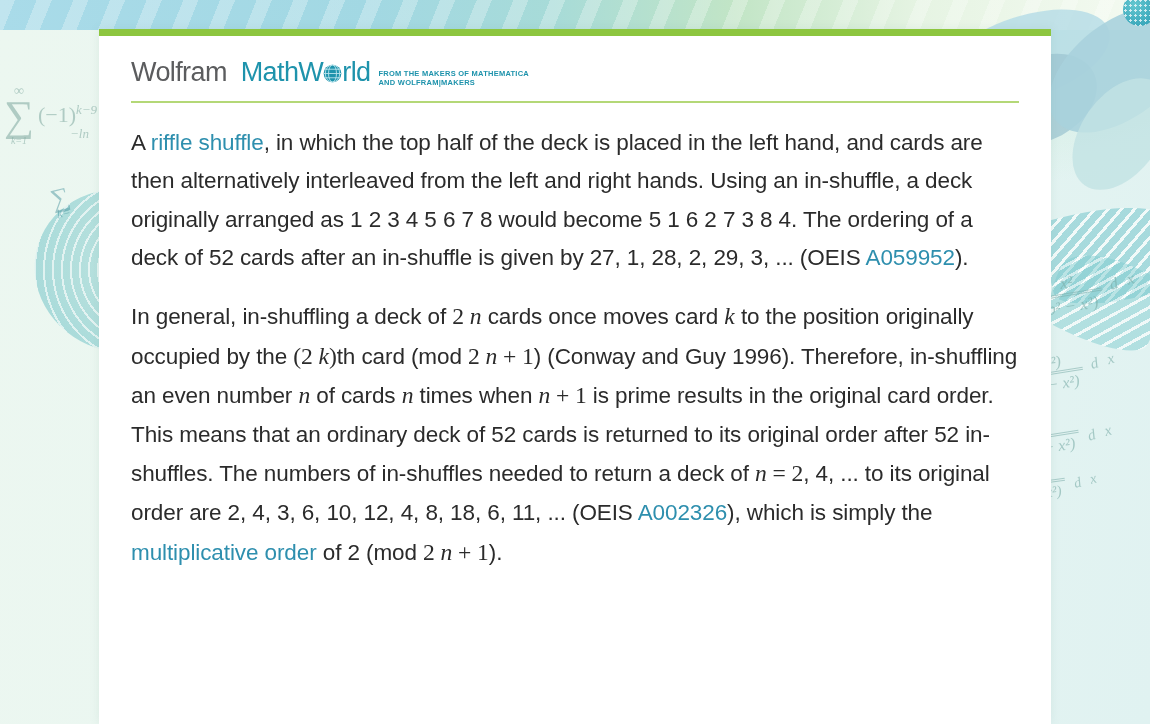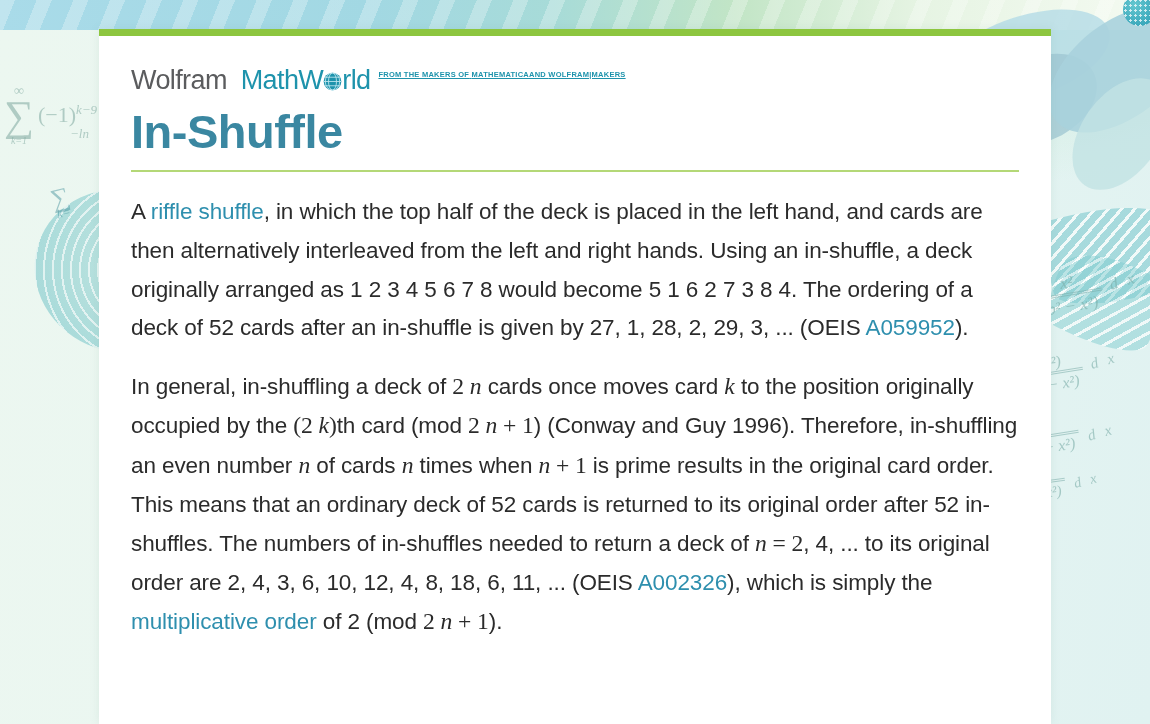--- a/index.html
+++ b/index.html
@@ -61,27 +61,27 @@
   .bgfrac .dx { letter-spacing:3px; transform:rotate(-7deg) translateY(-5px); font-size:.95em; }
   .frac-a { left:1034px; top:270px; font-size:17px; transform:rotate(-9deg); }
   .frac-b { left:1032px; top:350px; font-size:16px; transform:rotate(-9deg); }
   .frac-c { left:1038px; top:430px; font-size:16px; transform:rotate(-9deg); }
   .frac-d { left:1040px; top:477px; font-size:15px; transform:rotate(-8deg); }
   
   .card { position:absolute; left:99px; top:29px; width:952px; height:695px; z-index:2;
     background:#ffffff; border-top:7px solid var(--accent-green,#8dc63f);
     box-sizing:border-box; padding:22px 32px 0 32px;
     box-shadow:0 0 10px rgba(80,130,120,.10); }
-  .logo-row { display:flex; align-items:flex-start;margin-top:8px; }
+  .logo-row { display:flex; align-items:flex-end; }
   .logo-text { font-size:27px; line-height:1.1; letter-spacing:-0.6px; font-weight:500; white-space:nowrap; }
   .logo-wolfram { color:var(--logo-gray,#5b5c5e); }
   .logo-mathworld { color:var(--logo-teal,#1e93ac); margin-left:7px; }
   .globe { display:inline-block; width:19px; height:19px; margin:0 0 -2px 0; }
-  .tagline { margin-left:8px; margin-top:4px; display:flex; flex-direction:row;
-    font-size:7.5px; line-height:1.25; letter-spacing:.25px; color:var(--logo-teal,#1e93ac); font-weight:600;text-decoration:underline; }
+  .tagline { margin-left:8px; margin-top:4px; display:flex; flex-direction:column;
+    font-size:7.5px; line-height:1.25; letter-spacing:.25px; color:var(--logo-teal,#1e93ac); font-weight:600; }
   .tagline b { font-weight:800; }
   h1.title { margin:10px 0 0 0; font-size:47px; line-height:1.1; font-weight:600;
     color:var(--title-teal,#3a87a1); letter-spacing:-0.5px; }
   .rule { height:2px; margin-top:13px; background:var(--rule-green,#b4d877); }
   .article { margin-top:21px; font-size:22.5px; line-height:38.6px;
     color:var(--text,#2b2b2b); letter-spacing:-0.1px; }
   .article p { margin:0 0 19px 0; }
   .article a.lnk { color:var(--link-teal,#2e8fae); text-decoration:none; cursor:pointer; }
   .math { font-family:"Liberation Serif","DejaVu Serif",serif; font-size:1.05em; }
   .mi { font-style:italic; }
@@ -156,21 +156,20 @@
                 <line x1="1.6" y1="14.5" x2="18.4" y2="14.5"></line>
               </g>
             </svg><span>rld</span></span>
       </span>
       <span class="tagline">
         <span><span>FROM THE MAKERS OF</span> <b>MATHEMATICA</b></span>
         <span><span>AND</span> <b>WOLFRAM|MAKERS</b></span>
       </span>
     </div>
 
-    <h1 class="title">In-Shuffle</h1>
     <div class="rule"></div>
 
     <div class="article">
         <p><span class="seg">A </span><a href="#" class="lnk">riffle shuffle</a><span class="seg">, in which the top half of the deck is placed in the left hand, and cards are then alternatively interleaved from the left and right hands. Using an in-shuffle, a deck originally arranged as 1 2 3 4 5 6 7 8 would become 5 1 6 2 7 3 8 4. The ordering of a deck of 52 cards after an in-shuffle is given by 27, 1, 28, 2, 29, 3, ... (OEIS </span><a href="#" class="lnk">A059952</a><span class="seg">).</span></p>
         <p><span class="seg">In general, in-shuffling a deck of </span><span class="math mn">2 </span><span class="math mi">n</span><span class="seg"> cards once moves card </span><span class="math mi">k</span><span class="seg"> to the position originally occupied by the </span><span class="math mn">(2 </span><span class="math mi">k</span><span class="math mn">)</span><span class="seg">th card (mod </span><span class="math mn">2 </span><span class="math mi">n</span><span class="math mn"> + 1</span><span class="seg">) (Conway and Guy 1996). Therefore, in-shuffling an even number </span><span class="math mi">n</span><span class="seg"> of cards </span><span class="math mi">n</span><span class="seg"> times when </span><span class="math mi">n</span><span class="math mn"> + 1</span><span class="seg"> is prime results in the original card order. This means that an ordinary deck of 52 cards is returned to its original order after 52 in-shuffles. The numbers of in-shuffles needed to return a deck of </span><span class="math mi">n</span><span class="math mn"> = 2</span><span class="seg">, 4, ... to its original order are 2, 4, 3, 6, 10, 12, 4, 8, 18, 6, 11, ... (OEIS </span><a href="#" class="lnk">A002326</a><span class="seg">), which is simply the </span><a href="#" class="lnk">multiplicative order</a><span class="seg"> of 2 (mod </span><span class="math mn">2 </span><span class="math mi">n</span><span class="math mn"> + 1</span><span class="seg">).</span></p>
       </div>
   </div>
 </div>
 
 </body></html>

